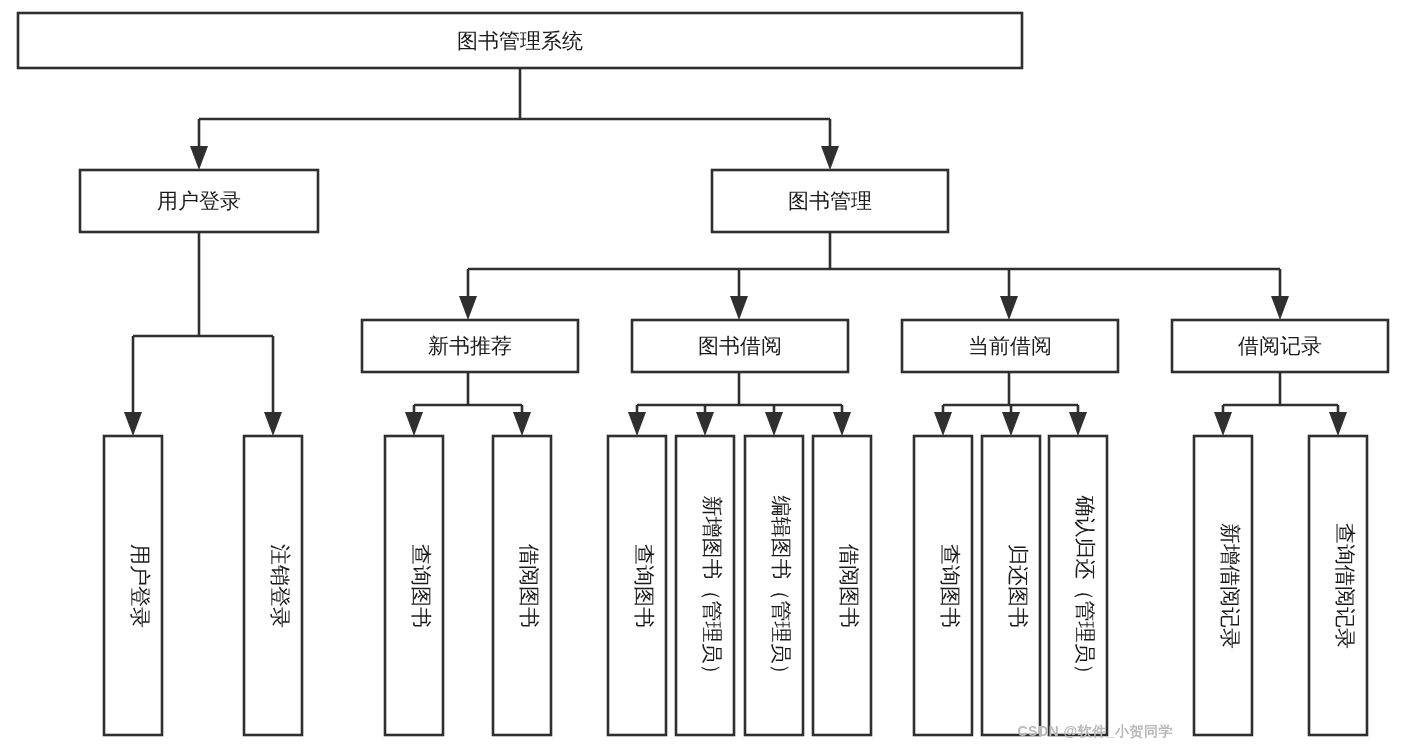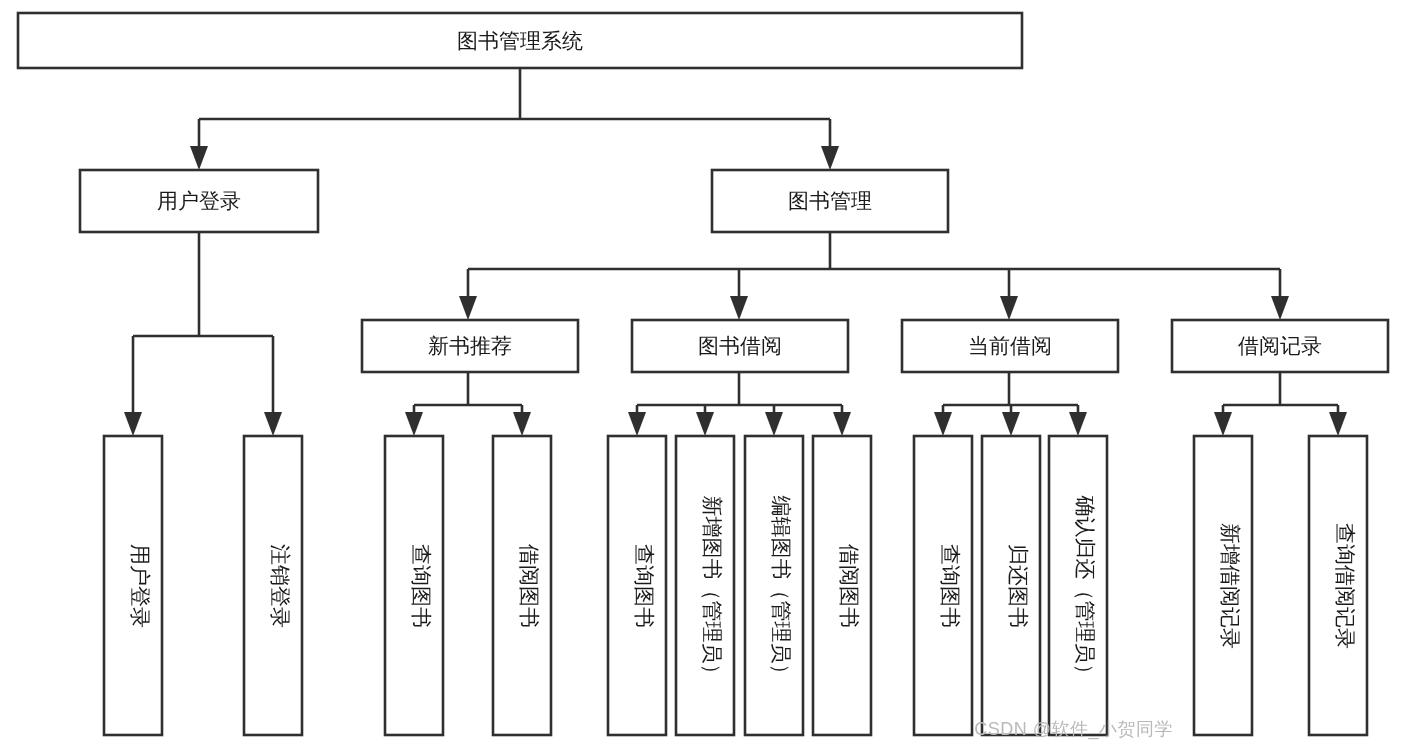--- a/index.html
+++ b/index.html
@@ -53,25 +53,26 @@
     font-family: "Liberation Sans", "DejaVu Sans", sans-serif;
     font-size: 21px;
     fill: #1a1a1a;
     text-anchor: middle;
   }
   .watermark-text {
     position: absolute;
     right: 8px;
     bottom: 6px;
     font-family: "Liberation Sans", "DejaVu Sans", sans-serif;
-    font-size: 18px;
+    font-size: 14px;
     color: #b9b9b9;
     white-space: nowrap;
     letter-spacing: 0.5px;
     pointer-events: none;
+    font-weight: bold;
   }
 </style>
 </head>
 <body>
 
 <div id="diagram-root">
 
   <svg id="tree-canvas" viewBox="0 0 1405 747" xmlns="http://www.w3.org/2000/svg">
 
     <g>

